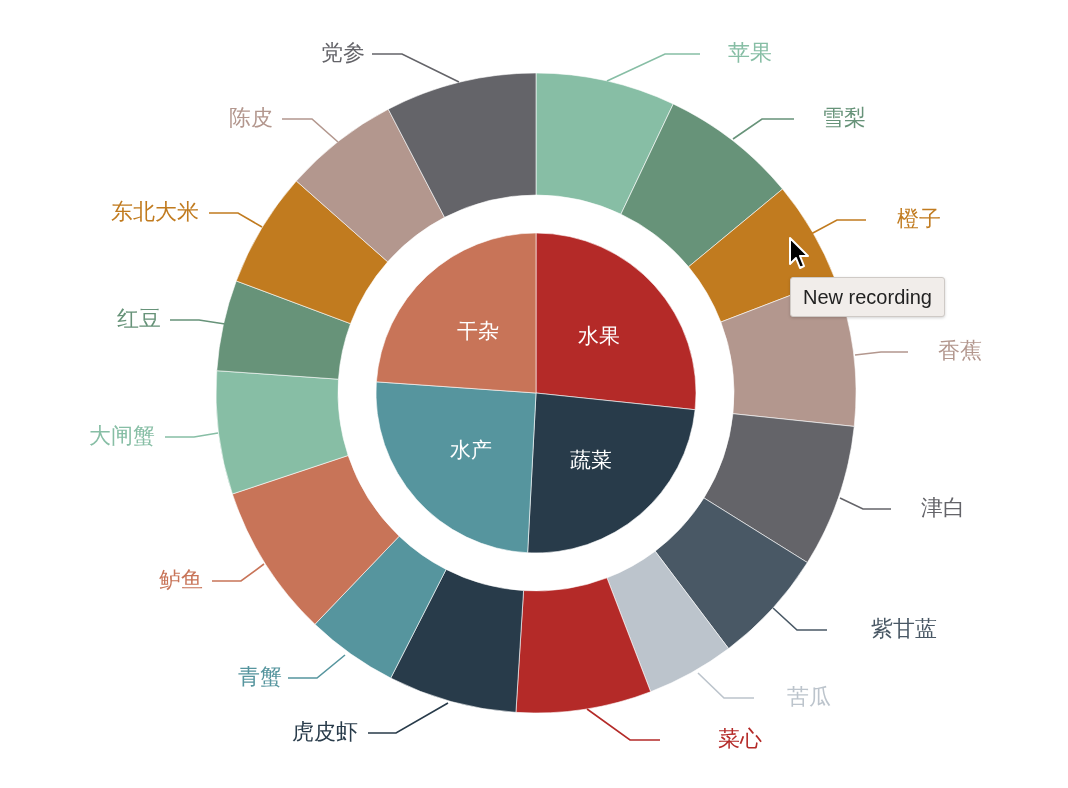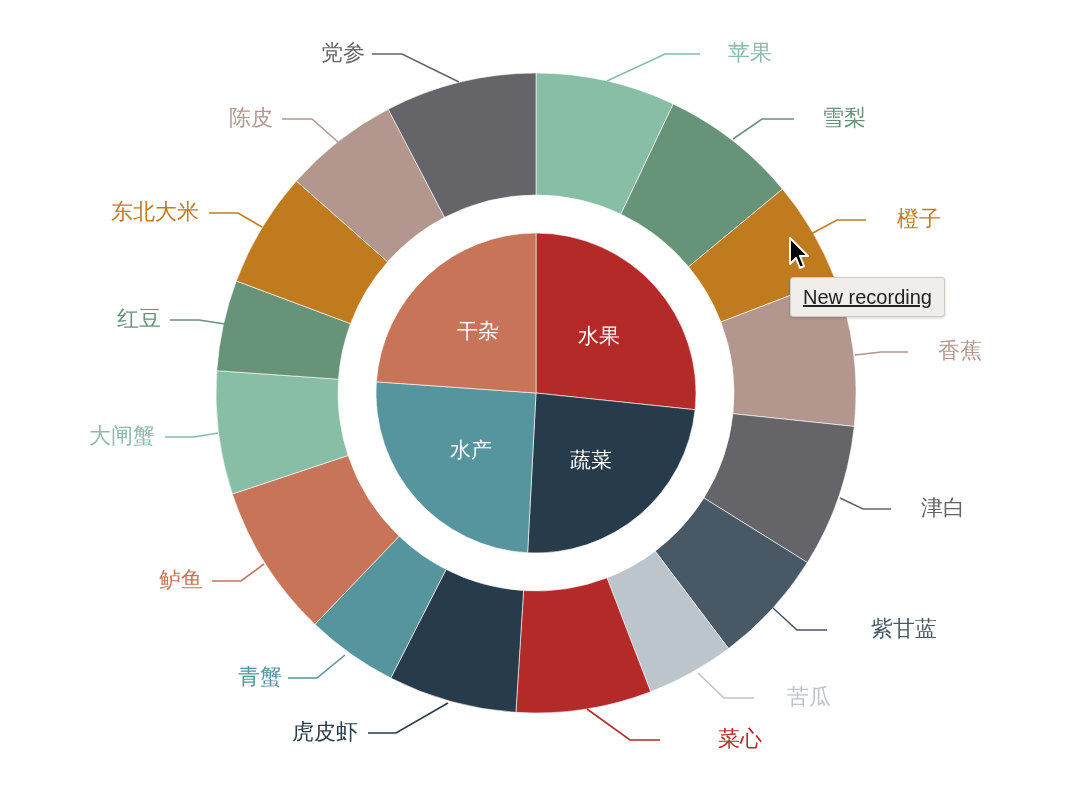--- a/index.html
+++ b/index.html
@@ -6,21 +6,21 @@
     body { width: 1068px; height: 788px; position: relative; overflow: hidden;
            font-family: "DejaVu Sans", "Liberation Sans", sans-serif; }
     #chart-root { position: absolute; left: 0; top: 0; width: 1068px; height: 788px; }
     svg text { font-family: "DejaVu Sans", "Liberation Sans", sans-serif; }
     .tooltip {
       position: absolute; left: 790px; top: 277px;
       padding: 5px 12px 5px 12px;
       background: #f1edea; border: 1px solid #cfcac6; border-radius: 3px;
       box-shadow: 0 1px 3px rgba(0,0,0,0.18);
       font-family: "Liberation Sans", "DejaVu Sans", sans-serif;
-      font-size: 20px; color: #222; white-space: nowrap; line-height: 28px; text-decoration: underline;
+      font-size: 20px; color: #222; white-space: nowrap; line-height: 28px;
     }
     .cursor { position: absolute; left: 788px; top: 236px; width: 24px; height: 36px; }
   </style>
 </head>
 <body>
 
 <div id="chart-root">
   <svg id="chart-svg" width="1068" height="788" viewBox="0 0 1068 788" xmlns="http://www.w3.org/2000/svg">
     <g id="outer-ring">
         <path d="M536,73 A320,320 0 0 1 673.2592426890068,103.93270628374376 L620.929156413823,214.13961201306645 A198,198 0 0 0 536,195 Z" fill="#87bea5" stroke="#ffffff" stroke-width="0.6"></path>

